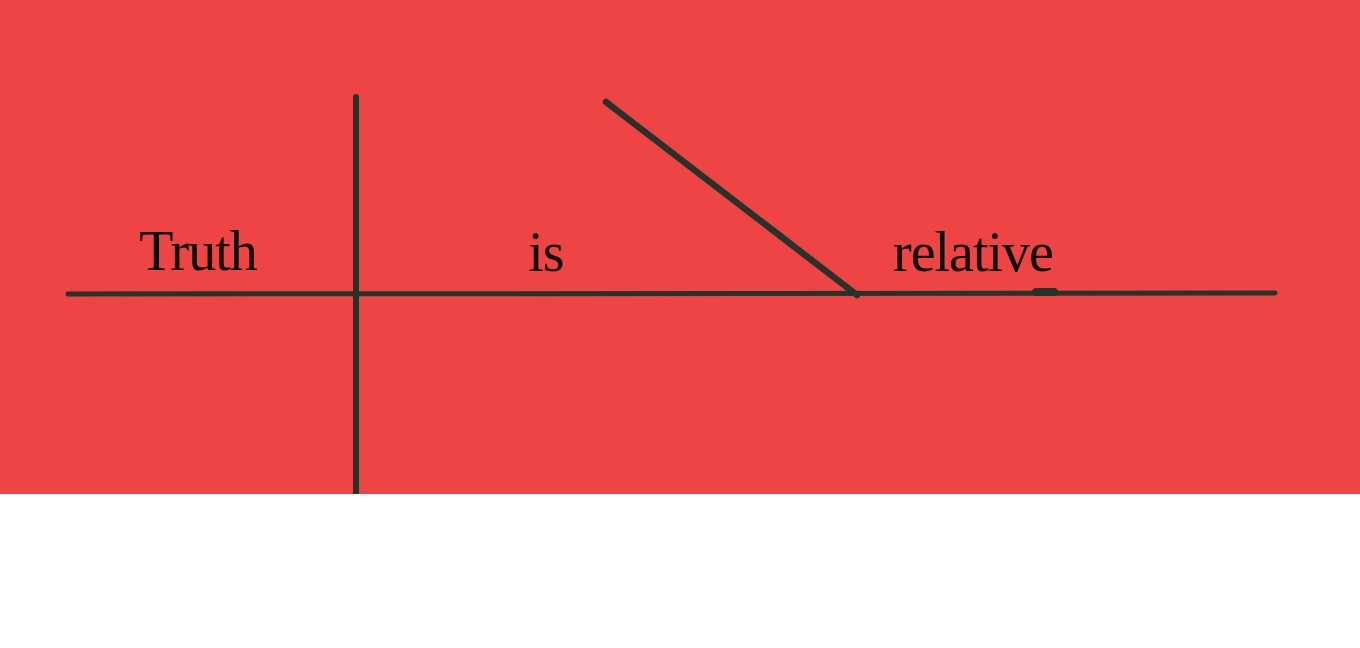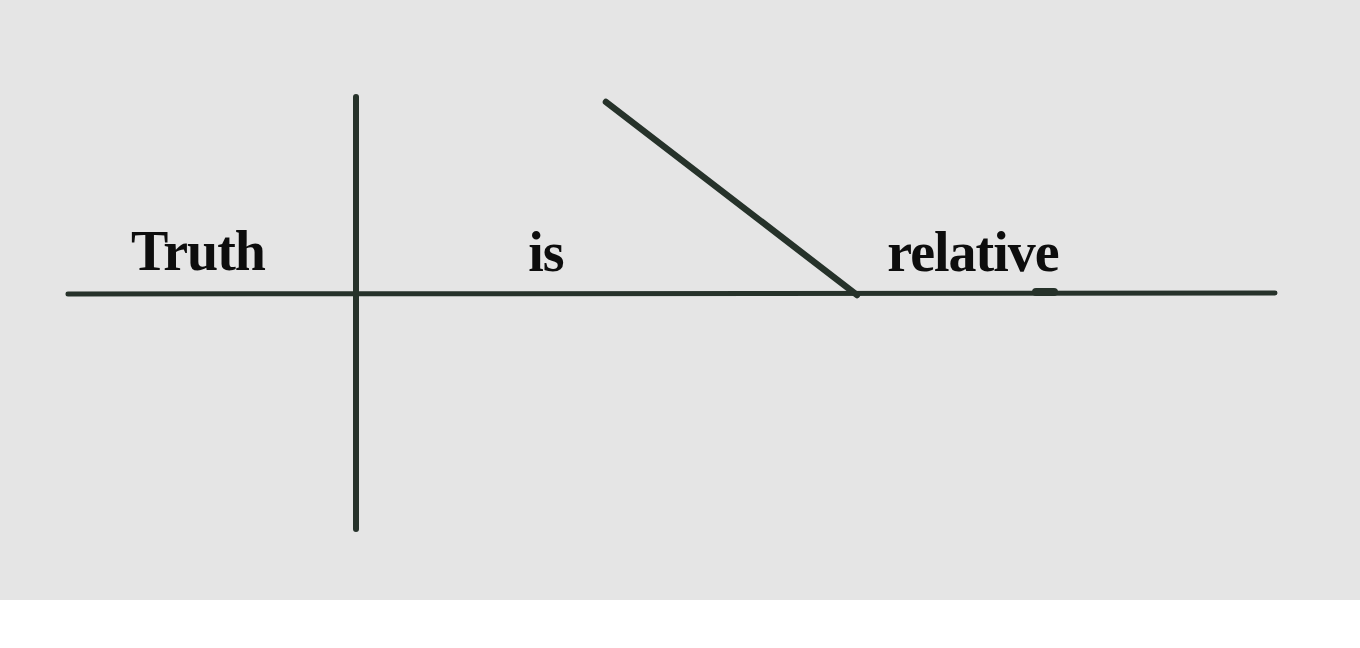--- a/index.html
+++ b/index.html
@@ -3,24 +3,23 @@
 <meta charset="utf-8">
 <style>
   html, body {
     margin: 0;
     padding: 0;
     background: #ffffff;
   }
   .canvas {
     position: relative;
     width: 1360px;
-    height: 600px;
-    background: #e5e5e5;
+    height: 494px;
+    background: #ef4444;
     overflow: hidden;
-    font-weight: bold;
   }
   svg.diagram {
     display: block;
     width: 1360px;
     height: 648px;
   }
   .word {
     font-family: "Liberation Serif", "DejaVu Serif", serif;
     font-size: 56px;
     letter-spacing: -1px;

